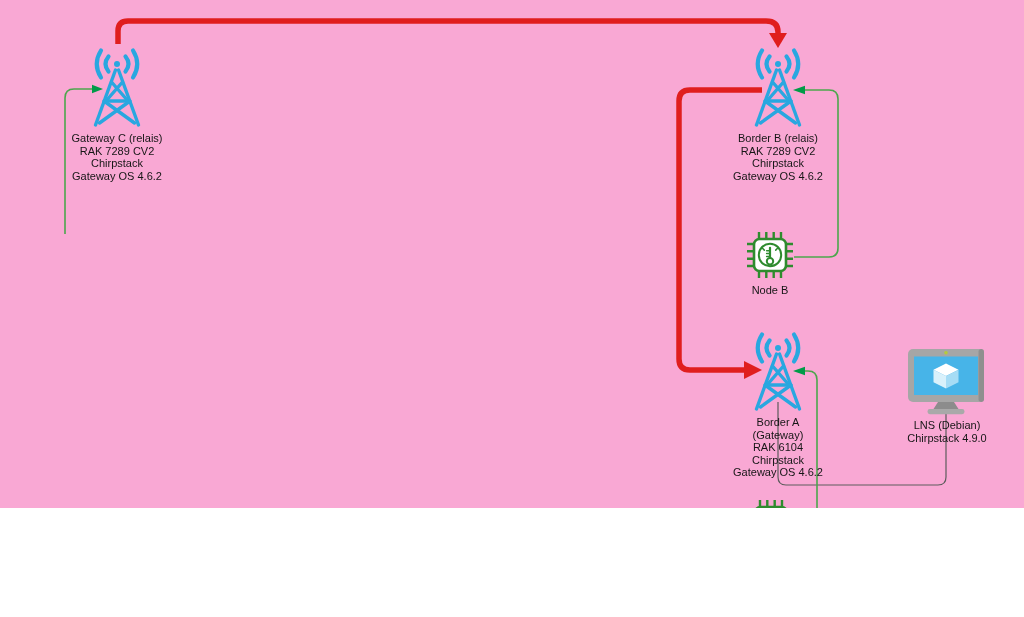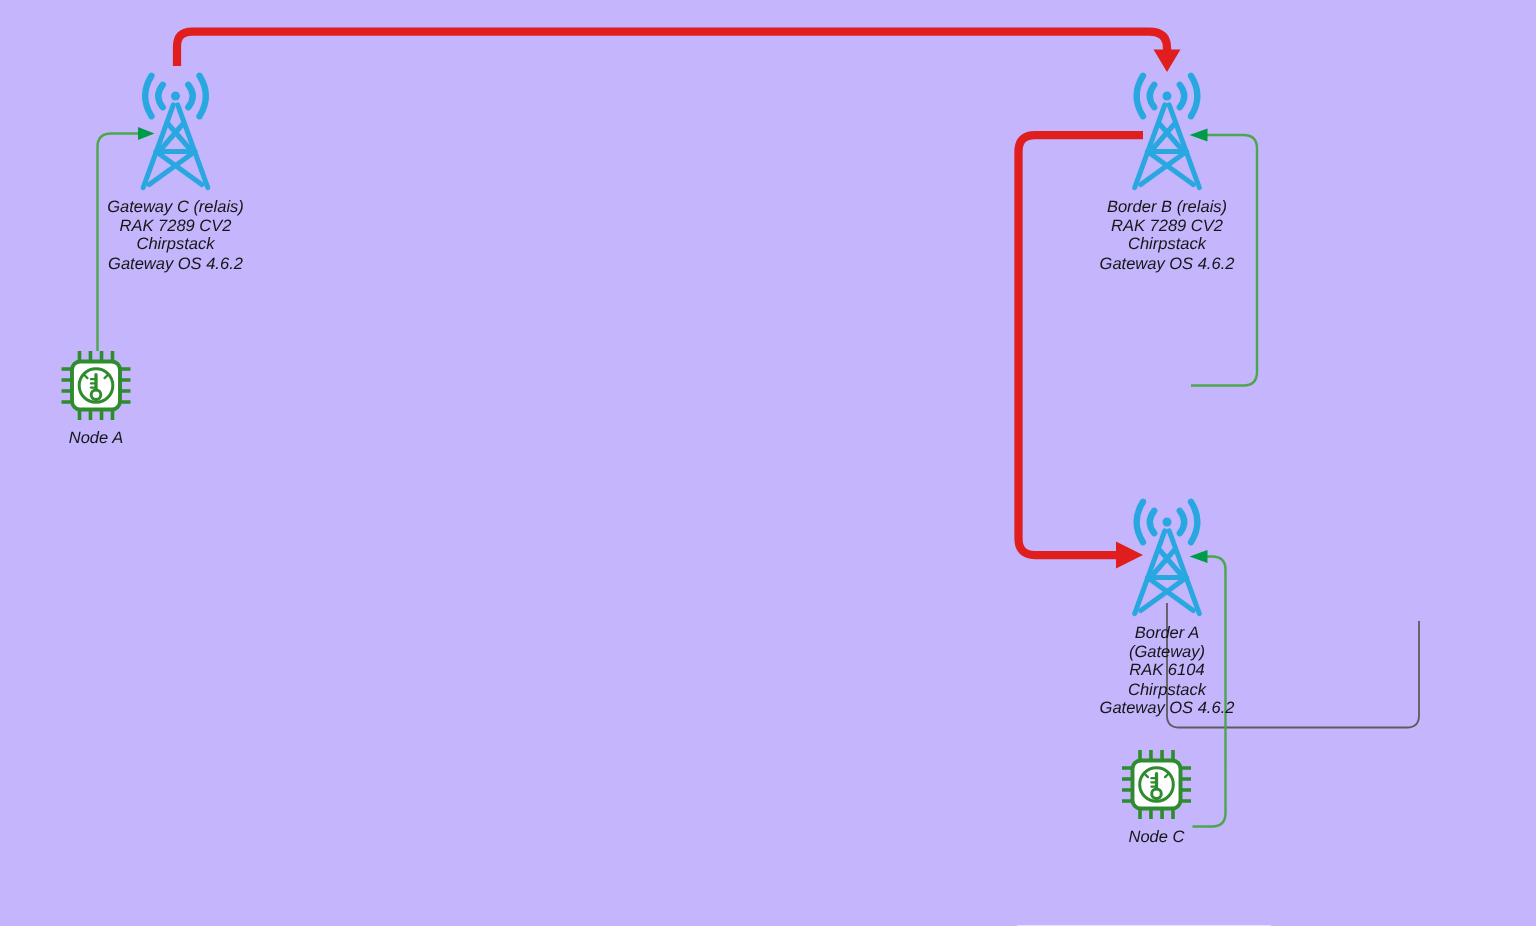--- a/index.html
+++ b/index.html
@@ -1,19 +1,18 @@
 <!DOCTYPE html>
 <html style="--tower-blue: #29A7E0; --chip-green: #2E8B2E; --uplink-green: #4CA64C; --uplink-arrow-green: #009B48; --relay-red: #E01E1E; --backhaul-gray: #5C5C5C; --screen-blue: #47B4E8; --monitor-gray: #A6A6A6; --label-black: #161616;"><head>
 <meta charset="utf-8">
 <style>
   html,body{margin:0;padding:0;background:#fff;}
   .canvas{
-    position:relative;width:1024px;height:617px;background:#c4b5fd;overflow:hidden;
+    position:relative;width:1024px;height:508px;background:#f9a8d4;overflow:hidden;
     font-family:"Liberation Sans",sans-serif;
-    font-style:italic;
   }
   .links{position:absolute;left:0;top:0;z-index:0;}
   .entity{position:absolute;z-index:1;display:flex;flex-direction:column;align-items:center;}
   .entity .icon{flex:0 0 auto;}
   .label{
     margin-top:2px;text-align:center;font-size:11px;line-height:12.6px;
     color:var(--label-black,#161616);white-space:nowrap;
   }
   .node-label{margin-top:6px;}
   .lns-label{margin-top:3px;}
@@ -138,29 +137,38 @@
       </svg>
     <div class="label">
       <div>Border A</div>
       <div>(Gateway)</div>
       <div>RAK 6104</div>
       <div>Chirpstack</div>
       <div>Gateway OS 4.6.2</div>
     </div>
   </div>
 
-  <div class="entity" style="left:14px;top:234px;width:100px">
+
+  <div class="entity" style="left:720px;top:232px;width:100px">
     <svg class="icon" width="46" height="46" viewBox="0 0 46 46">
         <use href="#sym-chip"></use>
       </svg>
-    <div class="label node-label">Node A</div>
+    <div class="label node-label">Node B</div>
   </div>
-
 
   <div class="entity" style="left:721px;top:500px;width:100px">
     <svg class="icon" width="46" height="46" viewBox="0 0 46 46">
         <use href="#sym-chip"></use>
       </svg>
     <div class="label node-label">Node C</div>
   </div>
 
+  <div class="entity" style="left:887px;top:348px;width:120px">
+    <svg class="icon" width="80" height="68" viewBox="0 0 80 68">
+        <use href="#sym-monitor"></use>
+      </svg>
+    <div class="label lns-label">
+      <div>LNS (Debian)</div>
+      <div>Chirpstack 4.9.0</div>
+    </div>
+  </div>
 
 </div>
 
 </body></html>

